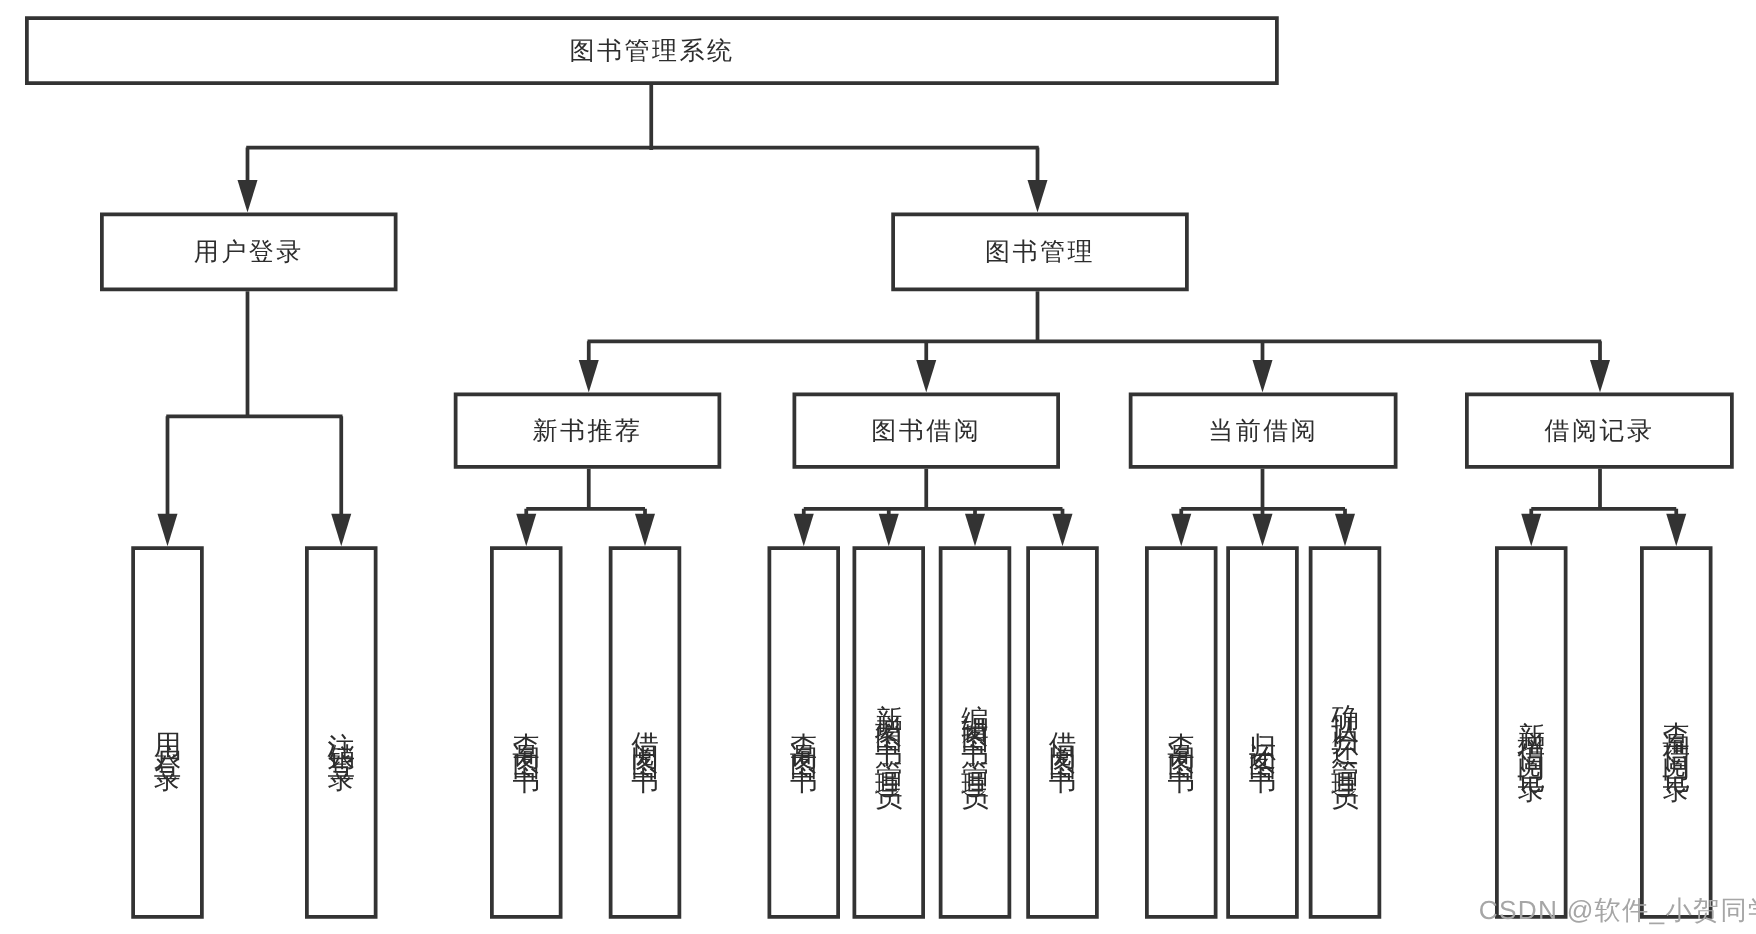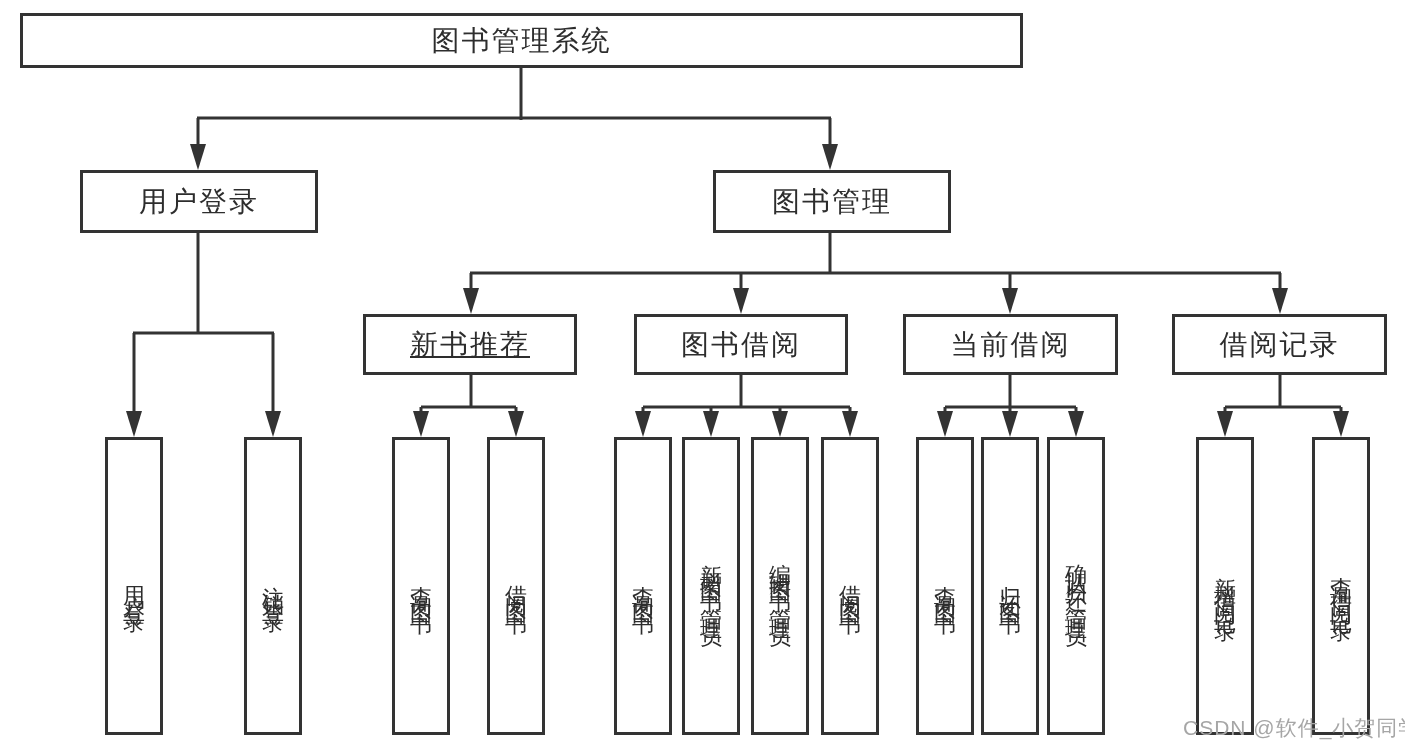--- a/index.html
+++ b/index.html
@@ -8,27 +8,27 @@
     font-family:"Liberation Sans","DejaVu Sans",sans-serif;color:var(--text,#2d2d2d);
   }
   svg.connectors{position:absolute;left:0;top:0;z-index:1;pointer-events:none;}
   .connectors line{stroke:var(--line,#333333);stroke-width:3px;}
   .connectors path{fill:var(--line,#333333);stroke:none;}
   .node{
     position:absolute;box-sizing:border-box;z-index:2;
     background:var(--box-background,#ffffff);
     border:3px solid var(--line,#333333);
     display:flex;align-items:center;justify-content:center;
-    font-size:28px;letter-spacing:2px;white-space:nowrap;
+    font-size:20px;letter-spacing:2px;white-space:nowrap;
   }
   .root{left:20px;top:13px;width:1003px;height:55px;}
   .l2a{left:80px;top:170px;width:238px;height:63px;}
   .l2b{left:713px;top:170px;width:238px;height:63px;}
   .l3{top:314px;height:61px;}
-  .l3a{left:363px;width:214px;text-decoration:underline;}
+  .l3a{left:363px;width:214px;}
   .l3b{left:634px;width:214px;}
   .l3c{left:903px;width:215px;}
   .l3d{left:1172px;width:215px;}
   .leaf{
     top:437px;height:298px;width:58px;
     writing-mode:vertical-rl;text-orientation:mixed;
     font-size:22px;line-height:1;letter-spacing:9px;
     padding:6px 0;white-space:normal;
   }
   .watermark{

